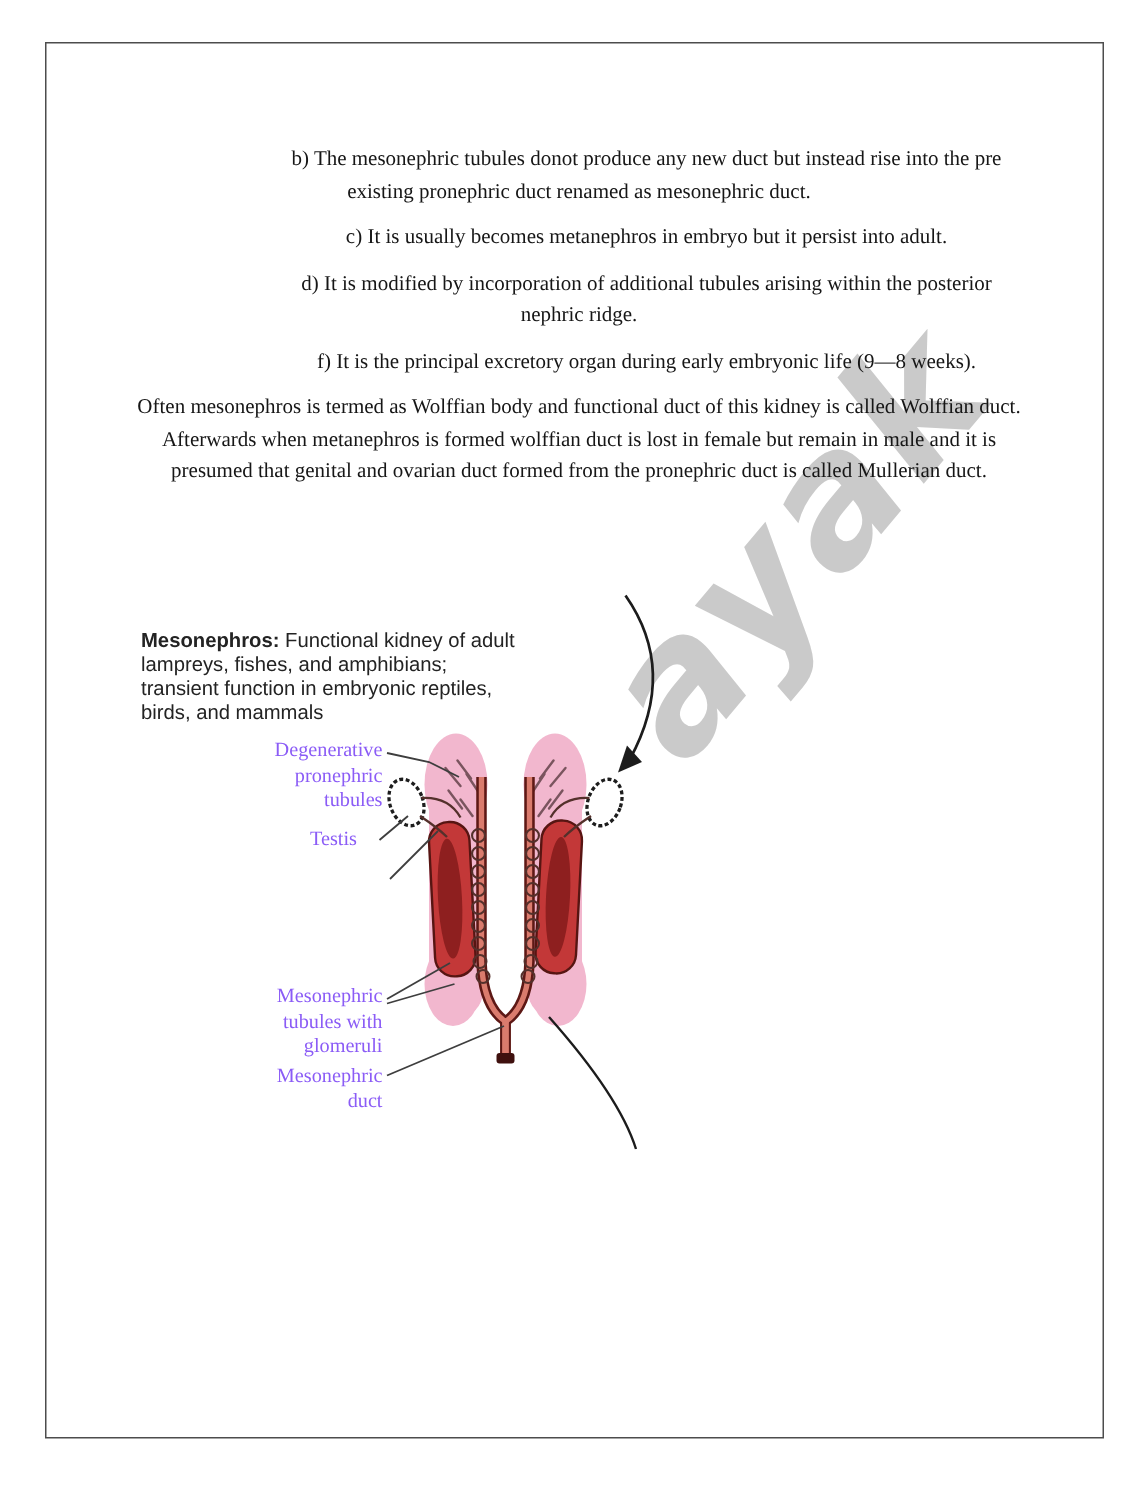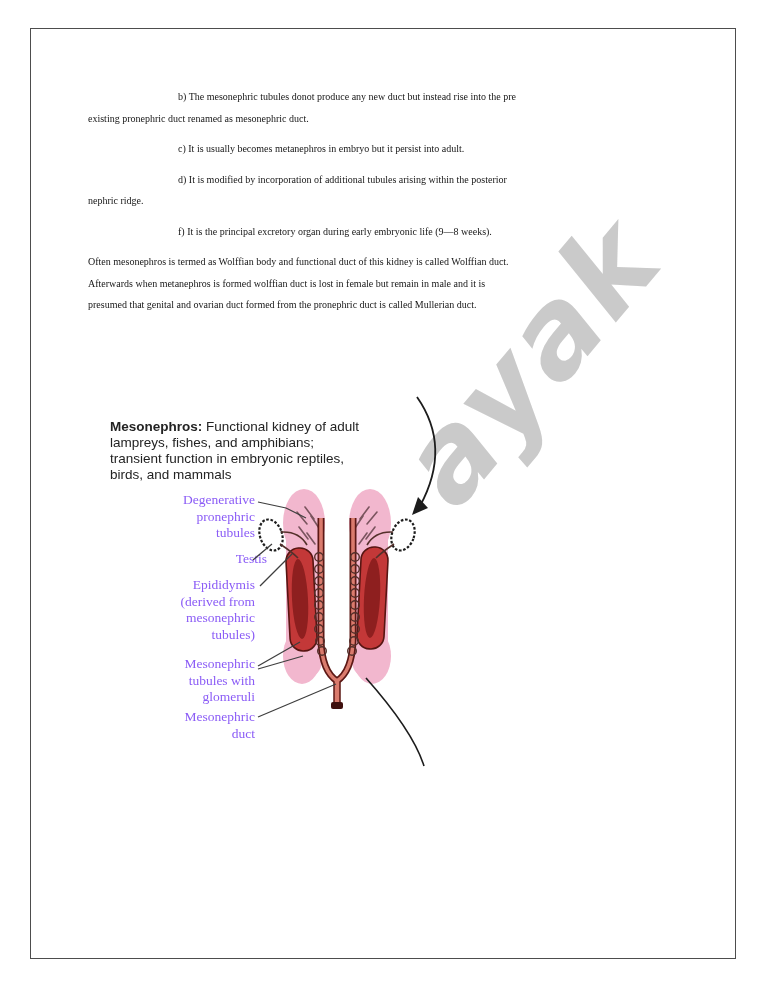--- a/index.html
+++ b/index.html
@@ -4,34 +4,34 @@
 <style>
   html,body{margin:0;padding:0;background:#ffffff;}
   .page{position:relative;width:765px;height:990px;background:#ffffff;overflow:hidden;
         font-family:"Liberation Serif", serif;color:#161616;}
   .border-frame{position:absolute;left:30px;top:28px;width:704px;height:929px;
         border:1px solid #4d4d4d;z-index:1;}
   .watermark{position:absolute;left:360px;top:292px;width:340px;text-align:center;
         font-family:"DejaVu Sans", sans-serif;font-weight:bold;font-style:italic;
         font-size:118px;letter-spacing:4px;color:#c6c6c6;opacity:.92;
         transform:rotate(-50deg);z-index:0;user-select:none;}
-  .textblock{position:absolute;left:88px;top:86px;width:596px;font-size:10px;
-        line-height:21.5px;z-index:2;}
+  .textblock{position:absolute;left:88px;top:96px;width:596px;font-size:14px;
+        line-height:21.5px;z-index:2;text-align:center;}
   .textblock p{margin:0 0 9px 0;white-space:pre-line;}
   .textblock p.indent{text-indent:90px;}
   .textblock p.closing{margin-top:4px;}
-  .caption{position:absolute;left:110px;top:419px;width:272px;z-index:2;
+  .caption{position:absolute;left:94px;top:419px;width:272px;z-index:2;
         font-family:"Liberation Sans", sans-serif;font-size:13.5px;line-height:16px;
         color:#232323;white-space:pre-line;}
   .caption .cap-lead{font-weight:bold;}
   .fig-label{position:absolute;width:150px;text-align:right;z-index:2;
         font-family:Liberation Serif, serif;font-size:13.5px;line-height:16.5px;
         color:#8b5cf6;white-space:pre-line;}
   #lbl-dpt{left:105px;top:492px;}
-  #lbl-testis{left:117px;top:551px;}
+  #lbl-testis{left:88px;top:551px;}
   #lbl-epi{left:105px;top:577px;}
   #lbl-mtg{left:105px;top:656px;}
   #lbl-md{left:105px;top:709px;}
   svg.figure{position:absolute;left:100px;top:385px;z-index:3;pointer-events:none;}
 </style>
 </head>
 <body>
 
 <div class="page">
 
@@ -52,24 +52,20 @@
 
   <div class="caption"><span class="cap-lead">Mesonephros:</span><span> Functional kidney of adult
 lampreys, fishes, and amphibians;
 transient function in embryonic reptiles,
 birds, and mammals</span></div>
 
   <div class="fig-label" id="lbl-dpt">Degenerative
 pronephric
 tubules</div>
   <div class="fig-label" id="lbl-testis">Testis</div>
-  <div class="fig-label" id="lbl-epi">Epididymis
-(derived from
-mesonephric
-tubules)</div>
   <div class="fig-label" id="lbl-mtg">Mesonephric
 tubules with
 glomeruli</div>
   <div class="fig-label" id="lbl-md">Mesonephric
 duct</div>
 
   <svg class="figure" width="370" height="405" viewBox="0 0 370 405" xmlns="http://www.w3.org/2000/svg">
 
     <g fill="#f2b7ce">
       <rect x="186" y="116" width="36" height="178" rx="18"></rect>

